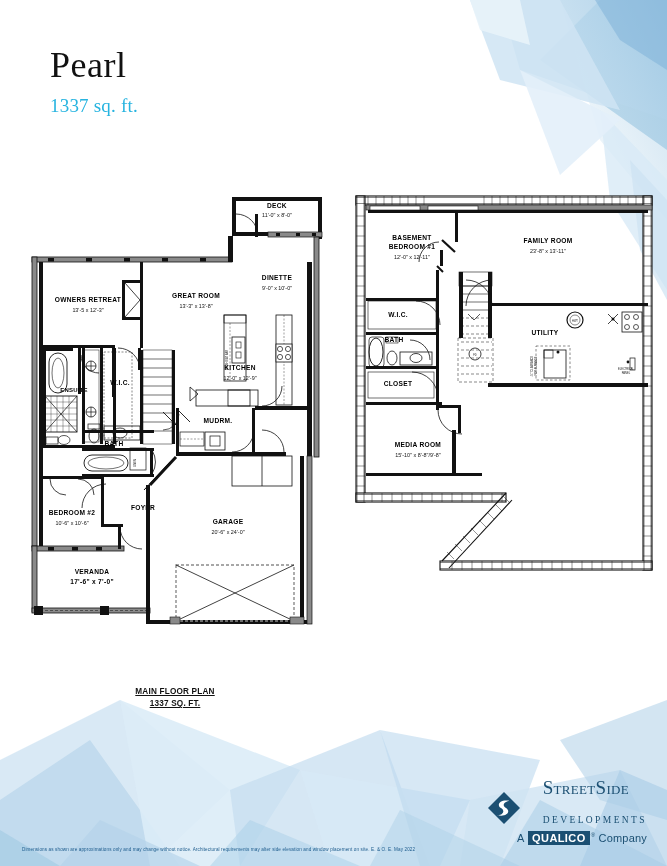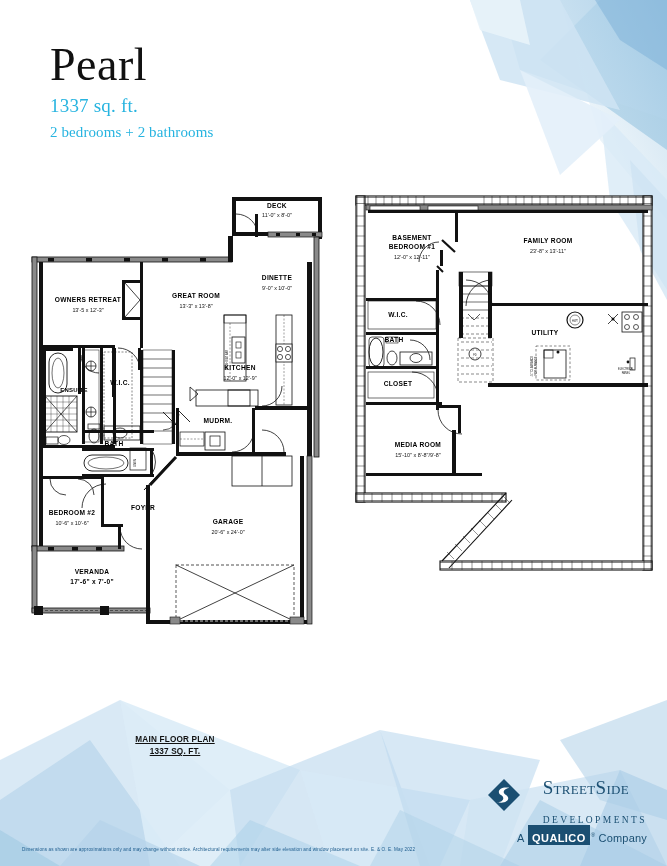--- a/index.html
+++ b/index.html
@@ -10,62 +10,62 @@
   }
   .page{position:absolute;inset:0;width:667px;height:866px;overflow:hidden;}
 
   
   .bg{position:absolute;inset:0;width:667px;height:866px;z-index:0;pointer-events:none;}
 
   
   .header{position:absolute;left:50px;top:42px;z-index:5;}
   .title{
     font-family:"Liberation Serif", serif;
-    font-size:46px;line-height:46px;color:#111;font-weight:400;letter-spacing:0.5px;
+    font-size:36px;line-height:46px;color:#111;font-weight:400;letter-spacing:0.5px;
   }
   .sqft{
     font-family:"Liberation Serif", serif;
     font-size:19px;line-height:24px;color:#27b4e0;margin-top:6px;letter-spacing:0.2px;
   }
   .beds{
     font-family:"Liberation Serif", serif;
     font-size:15px;line-height:20px;color:#27b4e0;margin-top:4px;letter-spacing:0.1px;
   }
 
   
   .plans{position:absolute;left:0;top:180px;width:667px;height:500px;z-index:4;}
   .plan-svg{display:block;}
 
   
   .caption{
     position:absolute;text-align:center;z-index:6;
     font-size:8.2px;font-weight:bold;color:#111;letter-spacing:0.2px;line-height:12px;
   }
   .caption span{display:block;text-decoration:underline;}
-  #caption-main{left:95px;top:686px;width:160px;margin-top:48px;}
+  #caption-main{left:95px;top:686px;width:160px;}
   #caption-basement{left:395px;top:686px;width:210px;}
 
   
   .logo{position:absolute;right:20px;bottom:22px;z-index:7;text-align:left;}
-  .logo-row{display:flex;align-items:flex-start;gap:22px;}
+  .logo-row{display:flex;align-items:flex-end;gap:22px;}
   .logo-text{line-height:1;}
   .logo-main{
     font-family:"Liberation Serif", serif;font-size:19px;color:#1b4f72;
     letter-spacing:0.3px;font-variant:small-caps;font-weight:400;
   }
   .logo-sub{
     font-family:"Liberation Serif", serif;font-size:9.5px;color:#1b4f72;
     letter-spacing:2.4px;margin-top:19px;text-align:right;
   }
   .logo-qualico{
     margin-top:7px;text-align:right;font-size:11px;color:#1b4f72;
     letter-spacing:0.2px;
   }
   .logo-qualico .q{
-    background:#1b4f72;color:#fff;padding:7px 4px 1px 4px;
+    background:#1b4f72;color:#fff;padding:1px 4px 1px 4px;
     font-weight:bold;font-size:11px;letter-spacing:0.4px;margin:0 1px;
   }
 
   
   .footer{
     position:absolute;left:22px;bottom:14px;z-index:7;
     font-size:4.6px;color:#1c5b8c;letter-spacing:0.12px;white-space:nowrap;
   }
 
   
@@ -117,21 +117,20 @@
       <polygon points="100,820 200,866 60,866" fill="#b4d3e9" opacity="0.65"></polygon>
       <polygon points="250,820 360,866 210,866" fill="#aacfe7" opacity="0.5"></polygon>
       <polygon points="400,810 520,866 370,866" fill="#b0d1e8" opacity="0.5"></polygon>
       <polygon points="540,800 667,866 500,866" fill="#a5cbe5" opacity="0.5"></polygon>
     </g>
   </svg>
 
   <div class="header">
     <div class="title">Pearl</div>
     <div class="sqft">1337 sq. ft.</div>
-    <div class="beds">2 bedrooms + 2 bathrooms</div>
   </div>
 
   <div class="plans">
     <svg class="plan-svg" width="667" height="500" viewBox="0 0 667 500">
 
       <g>
 
         <g>
           <rect x="232" y="17" width="90" height="4" fill="#111"></rect>
           <rect x="232" y="17" width="4" height="38" fill="#111"></rect>

